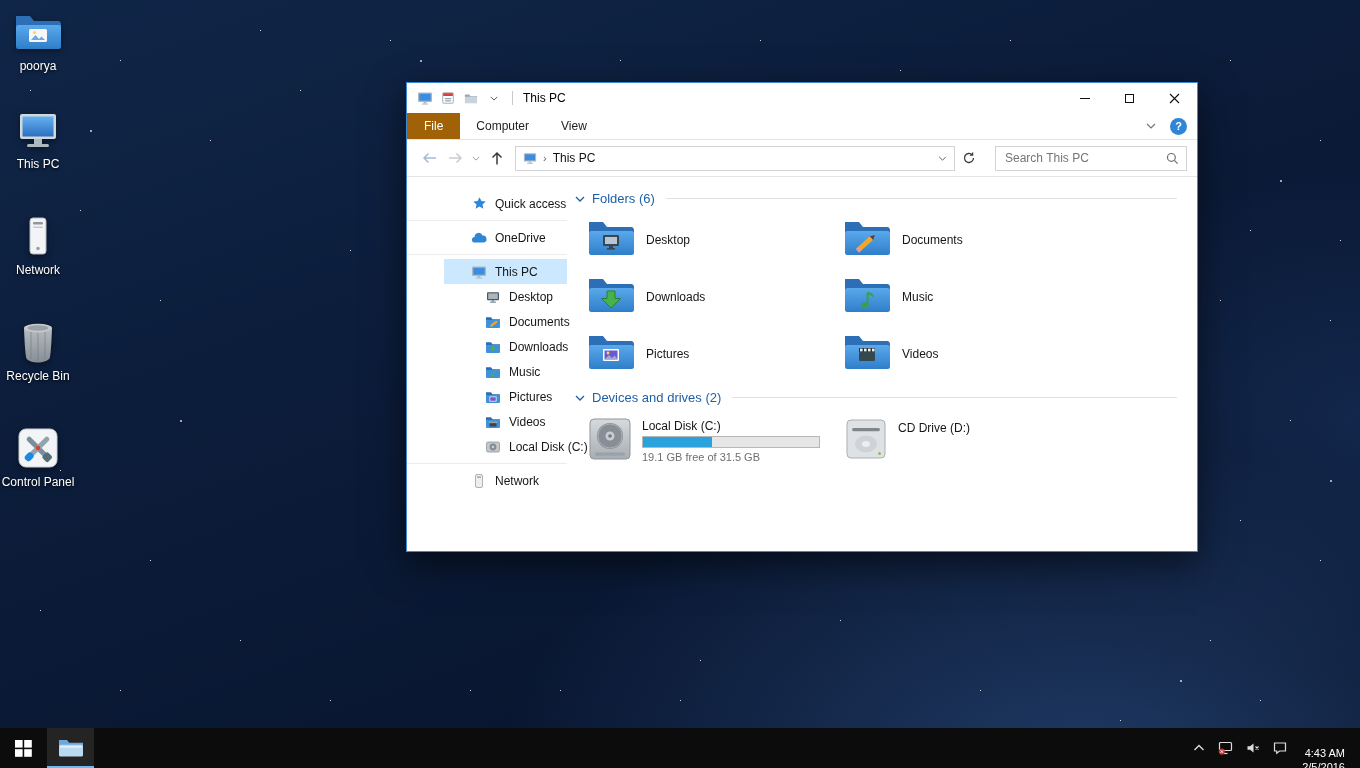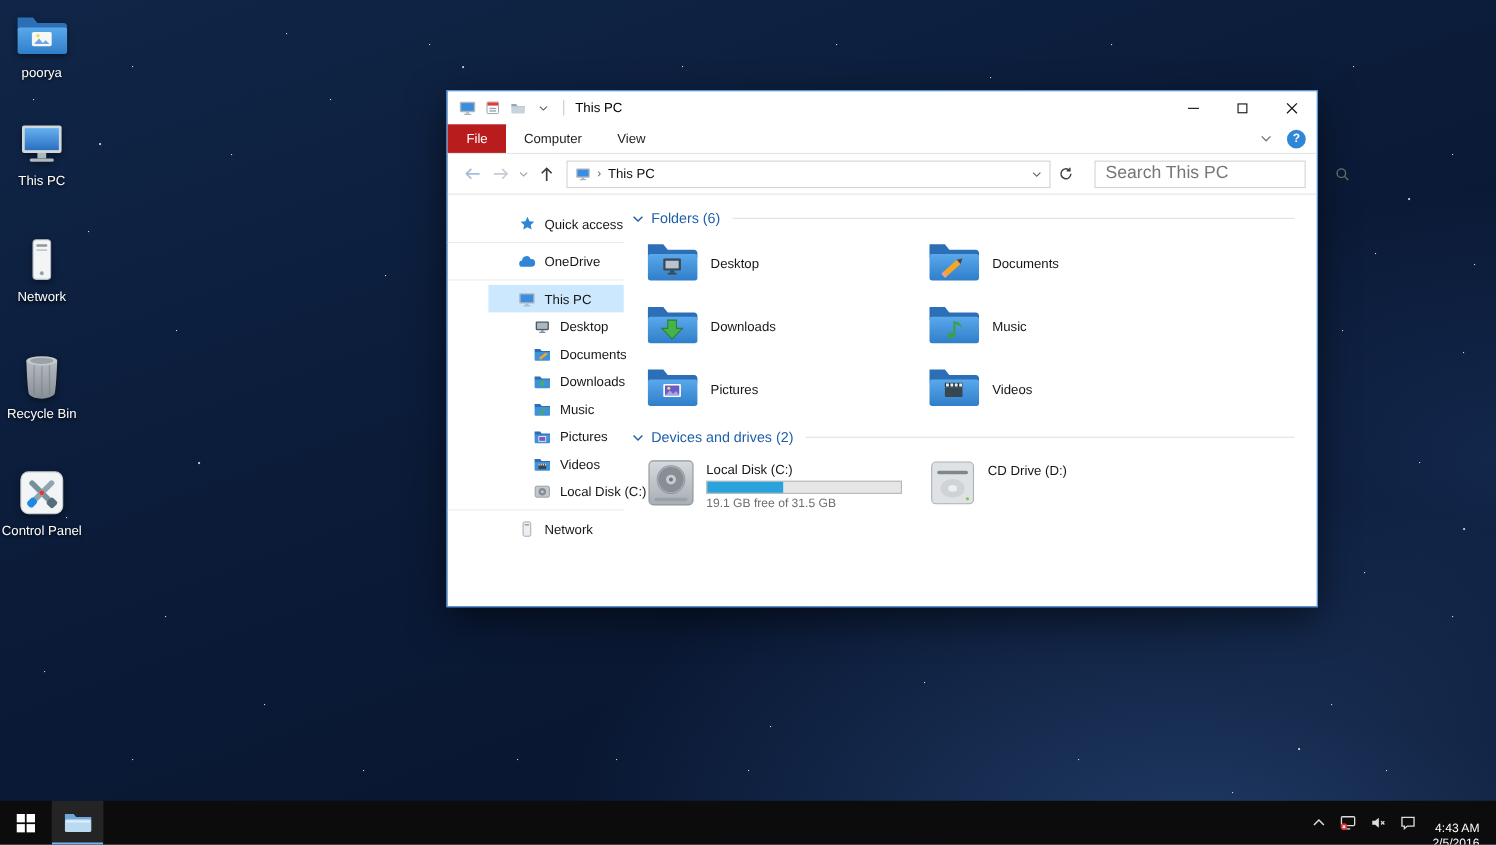--- a/index.html
+++ b/index.html
@@ -43,39 +43,39 @@
   .qat-ico { width:16px; height:16px; display:flex; align-items:center; justify-content:center; }
   .tsep { width:1px; height:14px; background:#c9c9c9; margin:0 3px; }
   .title { font-size:12px; color:#000; }
   .wbtns { margin-left:auto; align-self:stretch; display:flex; }
   .wbtn { width:45px; display:flex; align-items:center; justify-content:center; }
   .min-glyph { width:10px; height:1px; background:#111; }
   .max-glyph { width:9px; height:9px; border:1px solid #111; }
 
   .tabs { height:27px; display:flex; align-items:stretch; border-bottom:1px solid #e4e4e4;
           padding-right:10px; flex-shrink:0; }
-  .tab-file { background:#b91c1c; color:#fff; padding:12px 17px; display:flex; align-items:center; font-size:12px; }
+  .tab-file { background:#a16207; color:#fff; padding:12px 17px; display:flex; align-items:center; font-size:12px; }
   .tab { padding:0 16px; display:flex; align-items:center; font-size:12px; color:#1e1e1e; }
   .tabs-fill { flex:1; }
   .ribcaret { align-self:center; margin-right:14px; display:flex; }
   .help { width:17px; height:17px; border-radius:50%; background:#2f86d6; color:#fff; font-size:11px;
           font-weight:bold; display:flex; align-items:center; justify-content:center; align-self:center; }
 
   .navrow { height:37px; display:flex; align-items:center; border-bottom:1px solid #e4e4e4;
             padding:0 10px; gap:2px; flex-shrink:0; }
   .navbtn { width:24px; height:24px; display:flex; align-items:center; justify-content:center; }
   .navbtn.narrow { width:14px; }
   .addr { flex:1; height:25px; border:1px solid #d4d4d4; display:flex; align-items:center;
           padding:0 7px; gap:6px; margin-left:4px; background:#fff; }
   .addr-text { font-size:12px; color:#111; }
   .crumb-sep { color:#666; font-size:11px; }
   .addr-caret { margin-left:auto; display:flex; }
   .searchbox { width:192px; height:25px; border:1px solid #d4d4d4; display:flex; align-items:center;
                padding:0 7px; margin-left:12px; background:#fff; }
-  .searchbox input { border:none; outline:none; flex:1; font-family:inherit; font-size:16px; color:#737373; background:transparent; }
+  .searchbox input { border:none; outline:none; flex:1; font-family:inherit; font-size:12px; color:#737373; background:transparent; }
   .searchbox input::placeholder { color:#767676; }
 
   .wbody { flex:1; display:flex; min-height:0; }
   .sidebar { width:160px; padding-top:14px; flex-shrink:0; }
   .sitem { height:25px; display:flex; align-items:center; gap:8px; padding-left:27px;
            font-size:12px; color:#161616; white-space:nowrap;margin-left:37px; }
   .sitem.child { padding-left:41px; }
   .sitem.sel { background:#cce8ff; }
   .ssep { height:1px; background:#ececec; margin:4px 0; }
   .micon { width:16px; height:16px; flex-shrink:0; display:flex; align-items:center; justify-content:center; }

